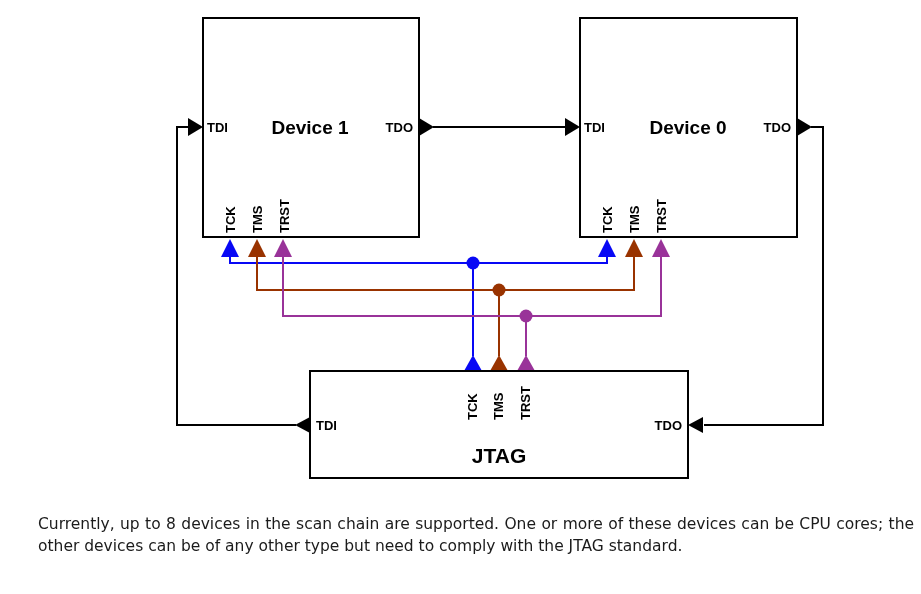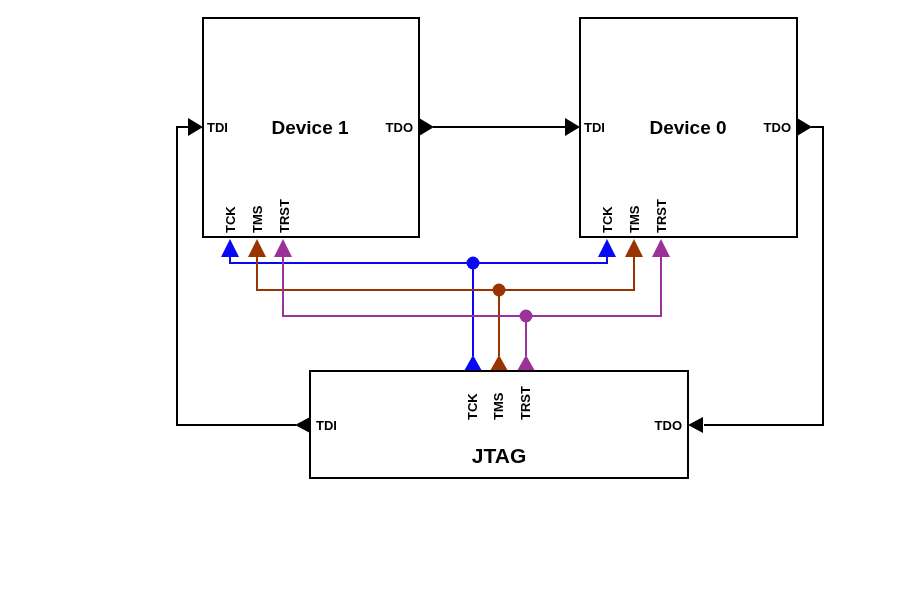--- a/index.html
+++ b/index.html
@@ -118,14 +118,15 @@
 
     <rect class="box" x="310" y="371" width="378" height="107"></rect>
     <text class="t-jtag" x="499" y="463" text-anchor="middle">JTAG</text>
     <text class="t-pin" x="316" y="430" text-anchor="start">TDI</text>
     <text class="t-pin" x="682" y="430" text-anchor="end">TDO</text>
     <text class="t-pin" x="477" y="420" transform="rotate(-90 477 420)" text-anchor="start">TCK</text>
     <text class="t-pin" x="503" y="420" transform="rotate(-90 503 420)" text-anchor="start">TMS</text>
     <text class="t-pin" x="530" y="420" transform="rotate(-90 530 420)" text-anchor="start">TRST</text>
   </svg>
 
+  <div class="caption">Currently, up to 8 devices in the scan chain are supported. One or more of these devices can be CPU cores; the other devices can be of any other type but need to comply with the JTAG standard.</div>
 
 </div>
 
 </body></html>

